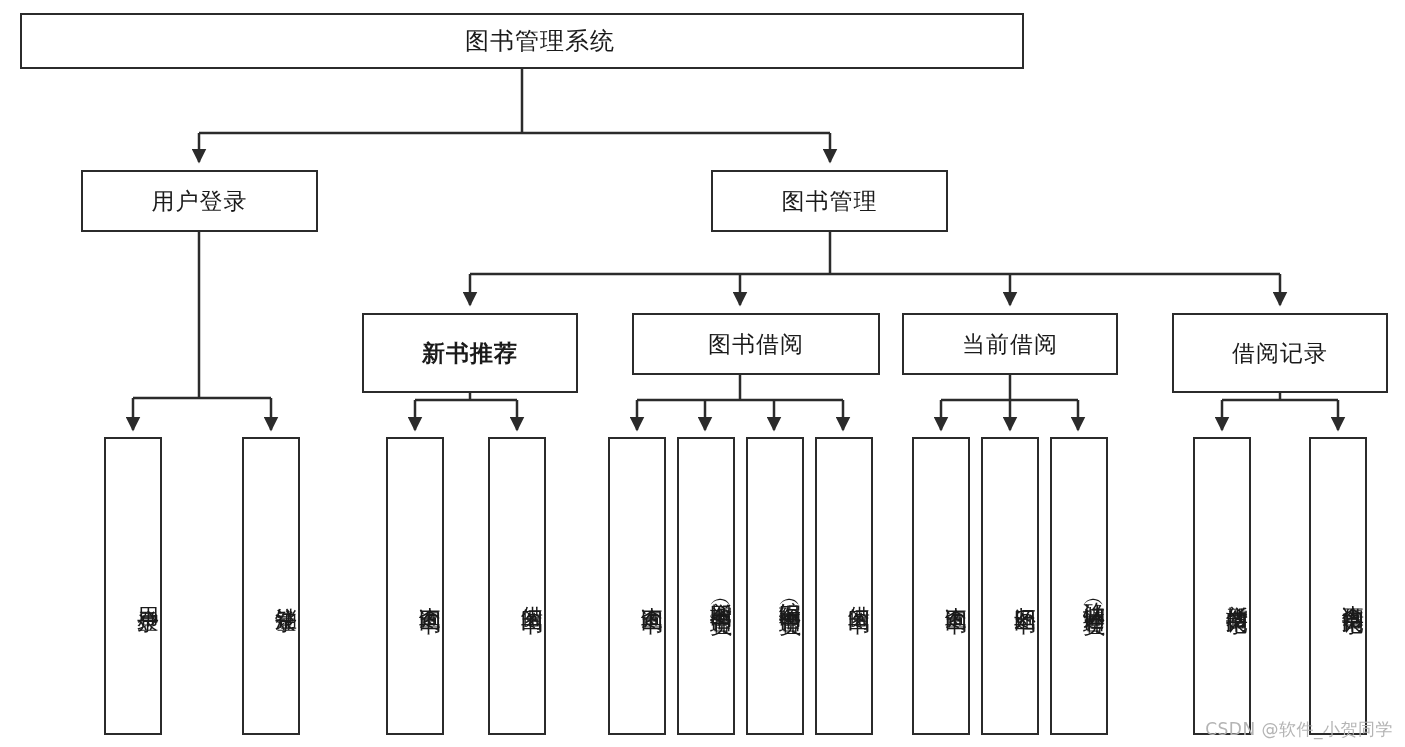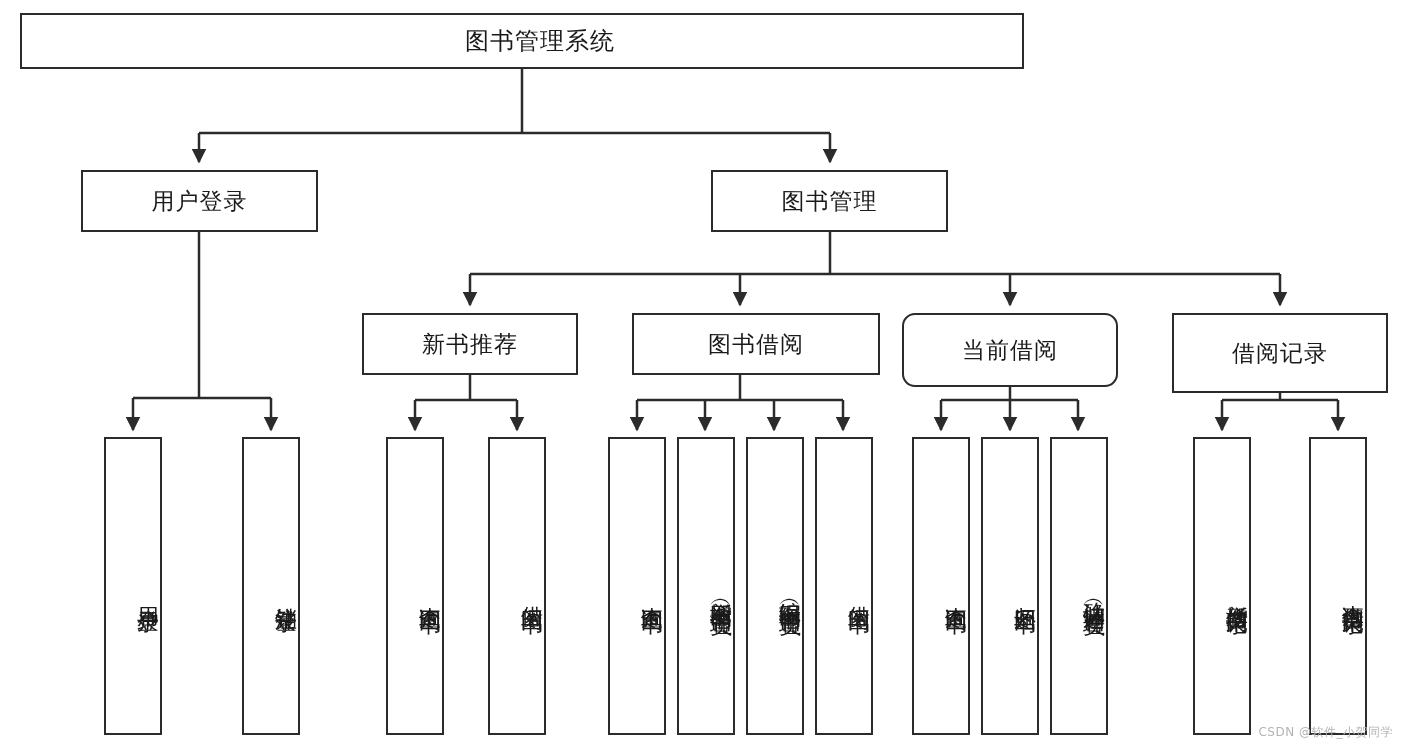--- a/index.html
+++ b/index.html
@@ -56,21 +56,21 @@
   }
   .node.v .vtext {
     writing-mode: vertical-rl;
     text-orientation: upright;
     white-space: nowrap;
   }
   .watermark {
     position: absolute;
     right: 12px;
     bottom: 6px;
-    font-size: 12px;
+    font-size: 17px;
     color: #b4b4b4;
     white-space: nowrap;
     letter-spacing: 0.5px;
   }
 </style>
 </head>
 <body>
 
 <div id="canvas">
 
@@ -128,27 +128,27 @@
     <span>图书管理系统</span>
   </div>
 
   <div class="node h" style="left:81px; top:170px; width:237px; height:62px;">
     <span>用户登录</span>
   </div>
   <div class="node h" style="left:711px; top:170px; width:237px; height:62px;">
     <span>图书管理</span>
   </div>
 
-  <div class="node h" style="left:362px; top:313px; width:216px; height:62px;">
+  <div class="node h" style="left:362px; top:313px; width:216px; height:80px;font-weight:bold;">
     <span>新书推荐</span>
   </div>
   <div class="node h" style="left:632px; top:313px; width:248px; height:62px;">
     <span>图书借阅</span>
   </div>
-  <div class="node h" style="left:902px; top:313px; width:216px; height:74px;border-radius:13px;">
+  <div class="node h" style="left:902px; top:313px; width:216px; height:62px;">
     <span>当前借阅</span>
   </div>
   <div class="node h" style="left:1172px; top:313px; width:216px; height:80px;">
     <span>借阅记录</span>
   </div>
 
   <div class="node v" style="left:104px; top:437px; width:58px; height:298px;">
     <span class="vtext">用户登录</span>
   </div>
   <div class="node v" style="left:242px; top:437px; width:58px; height:298px;">

